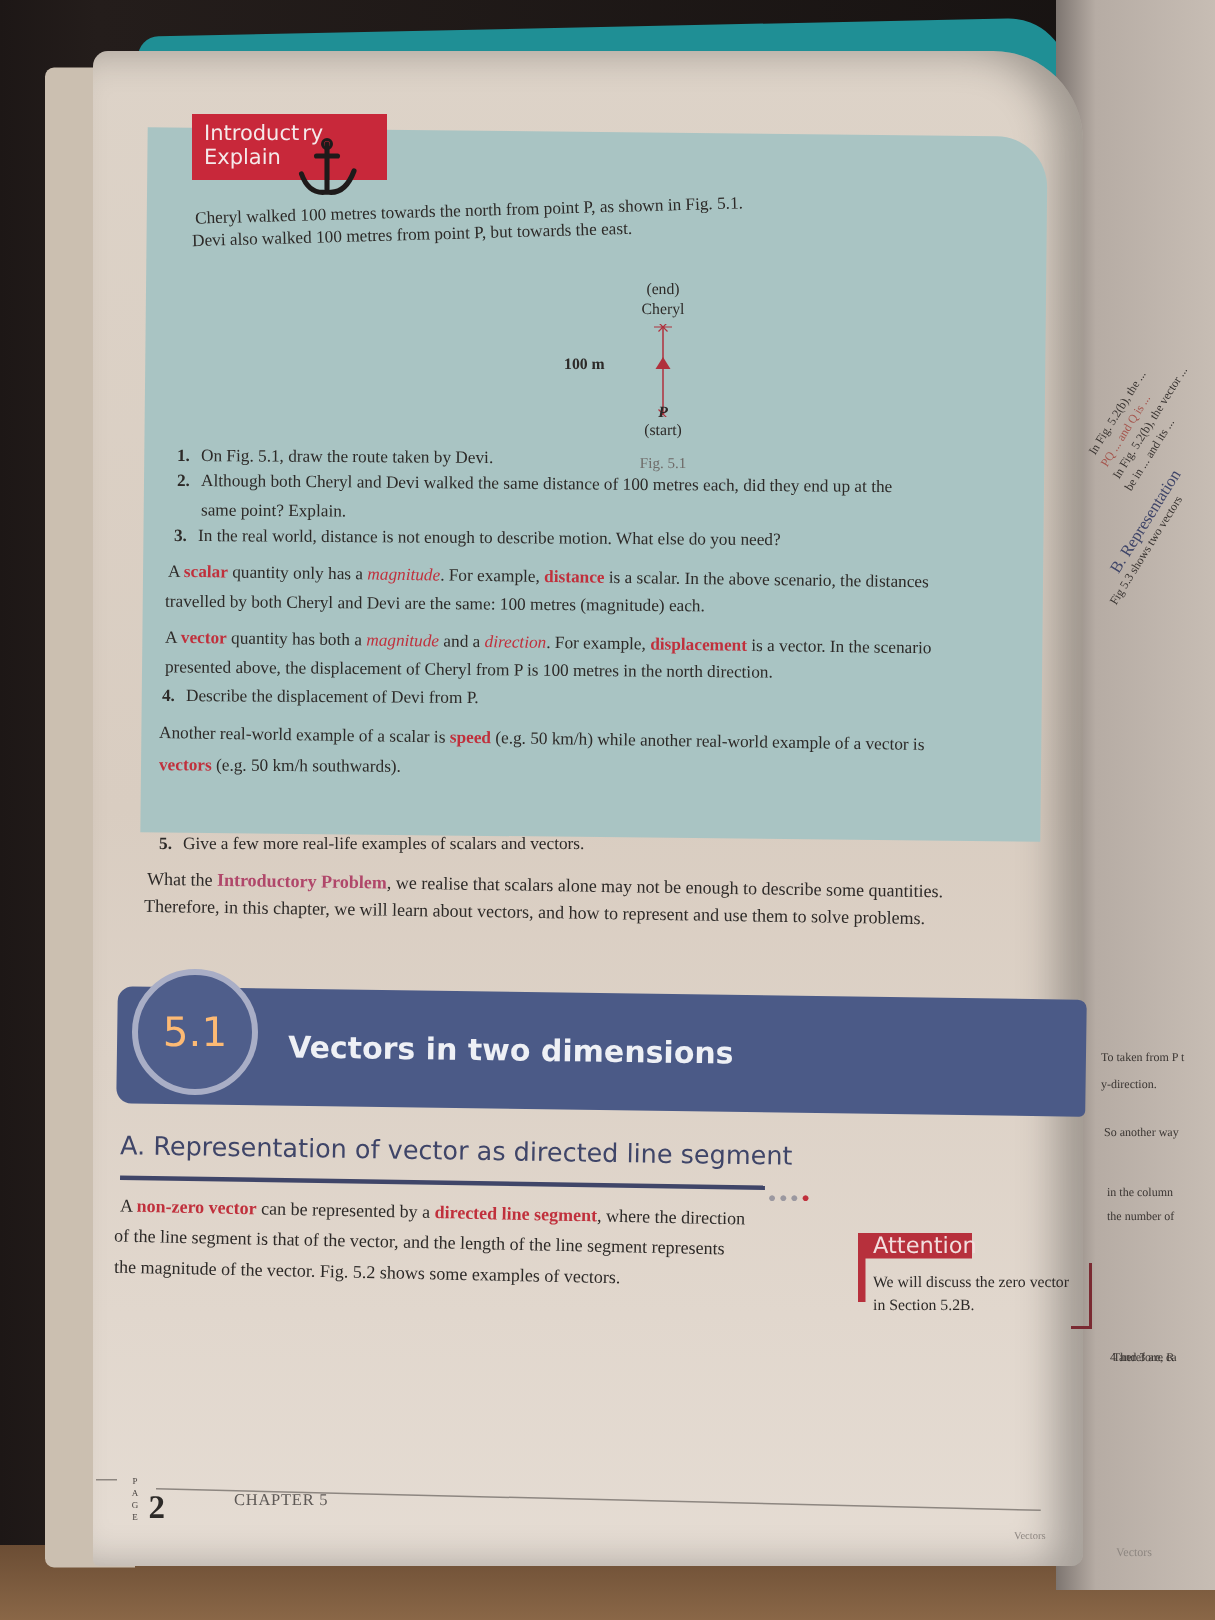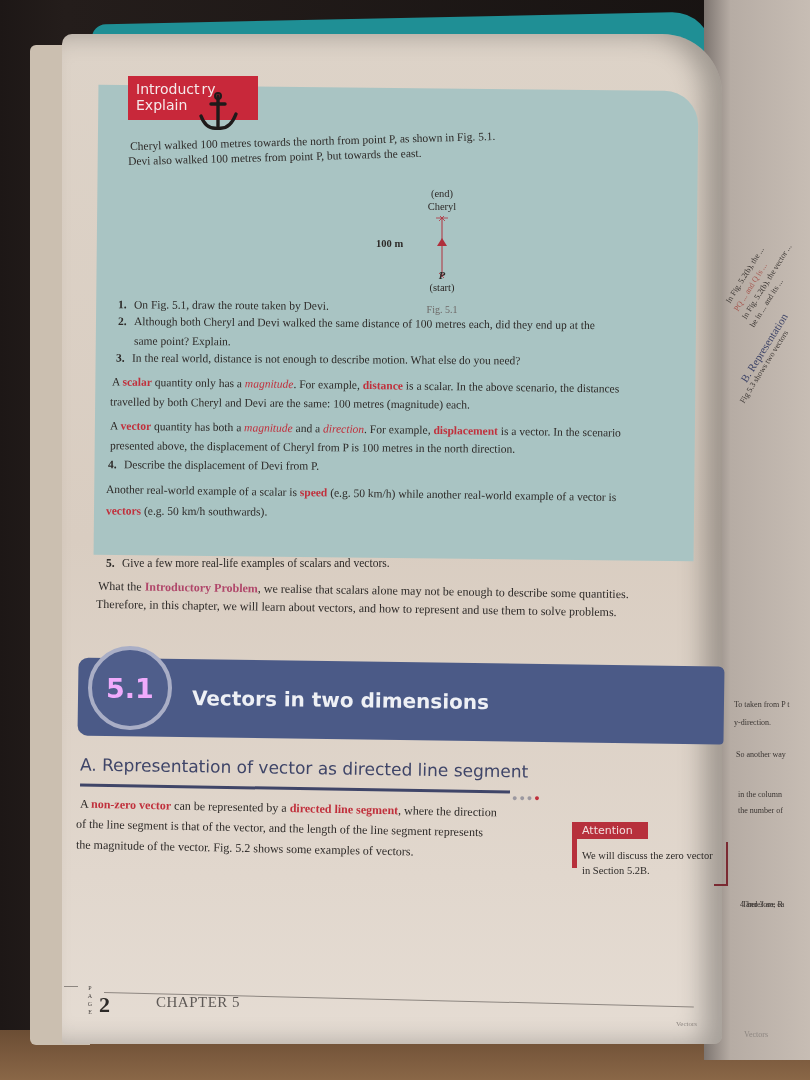--- a/index.html
+++ b/index.html
@@ -58,21 +58,21 @@
   
   .banner {
     position:absolute; left:78px; top:662px; width:646px; height:78px;
     background:#4b5a87; border-radius:10px 6px 4px 10px;
     transform:rotate(0.8deg);
   }
   .banner-circle {
     position:absolute; left:88px; top:646px; width:84px; height:84px; border-radius:50%;
     background:#4f5e8b; border:4px solid #a9aec6; box-sizing:border-box;
     display:flex; align-items:center; justify-content:center;
-    color:#f0abfc; font-family:"DejaVu Sans", sans-serif; font-size:27px; font-weight:bold;
+    color:#fdba74; font-family:"DejaVu Sans", sans-serif; font-size:27px; font-weight:normal;
   }
   .banner-title {
     position:absolute; left:192px; top:688px; color:#eef0f5;
     font-family:"DejaVu Sans", sans-serif; font-size:20px; font-weight:bold;
     transform:rotate(0.8deg); white-space:nowrap;
   }
   .subhead {
     position:absolute; left:80px; top:758px; color:#3f4568;
     font-family:"DejaVu Sans", sans-serif; font-size:17px; white-space:nowrap;
     transform:rotate(0.9deg);
@@ -80,33 +80,33 @@
   .subhead-rule {
     position:absolute; left:80px; top:787px; width:430px; height:3px; background:#3f4568;
     transform:rotate(0.9deg);
   }
   .rule-dots { position:absolute; left:512px; top:793px; font-size:9px; letter-spacing:2px; color:#9b98a0; }
   .rule-dots .d-red { color:#c0303c; }
 
   .attention-tag {
     position:absolute; left:572px; top:822px; width:76px; height:17px;
     background:#b7303c; color:#f2dede; font-family:"DejaVu Sans", sans-serif;
-    font-size:11px; line-height:17px; padding-left:10px; box-sizing:border-box;
+    font-size:15px; line-height:17px; padding-left:10px; box-sizing:border-box;
   }
   .attention-bar { position:absolute; left:572px; top:838px; width:5px; height:30px; background:#b7303c; }
   .attention-text { position:absolute; left:582px; top:848px; font-size:10.5px; line-height:15px; color:#2d2a28; white-space:nowrap; }
   .attention-bracket { position:absolute; left:714px; top:842px; width:12px; height:42px;
     border-right:2px solid #7a2a32; border-bottom:2px solid #7a2a32; }
 
   .footer-rule { position:absolute; left:104px; top:992px; width:590px; height:1px; background:#8d8680;
     transform:rotate(1.4deg); transform-origin:left; }
   .footer-dash { position:absolute; left:64px; top:986px; width:14px; height:1px; background:#8d8680; }
   .page-vert { position:absolute; left:86px; top:984px; font-size:6px; line-height:8px; color:#4a4542; text-align:center; width:8px; }
   .page-num { position:absolute; left:99px; top:992px; font-size:22px; font-weight:bold; color:#2d2a28; }
-  .chapter { position:absolute; left:156px; top:994px; font-size:15px; color:#5e5956; letter-spacing:0.5px; }
+  .chapter { position:absolute; left:156px; top:994px; font-size:11px; color:#5e5956; letter-spacing:0.5px; }
   .footer-right { position:absolute; left:676px; top:1020px; font-size:7px; color:#8d8680; }
 </style>
 </head>
 <body>
 
 <div class="bg-dark"></div>
 <div class="table-wood"></div>
 <div class="page-under"></div>
 <div class="page-teal-edge"></div>
 

